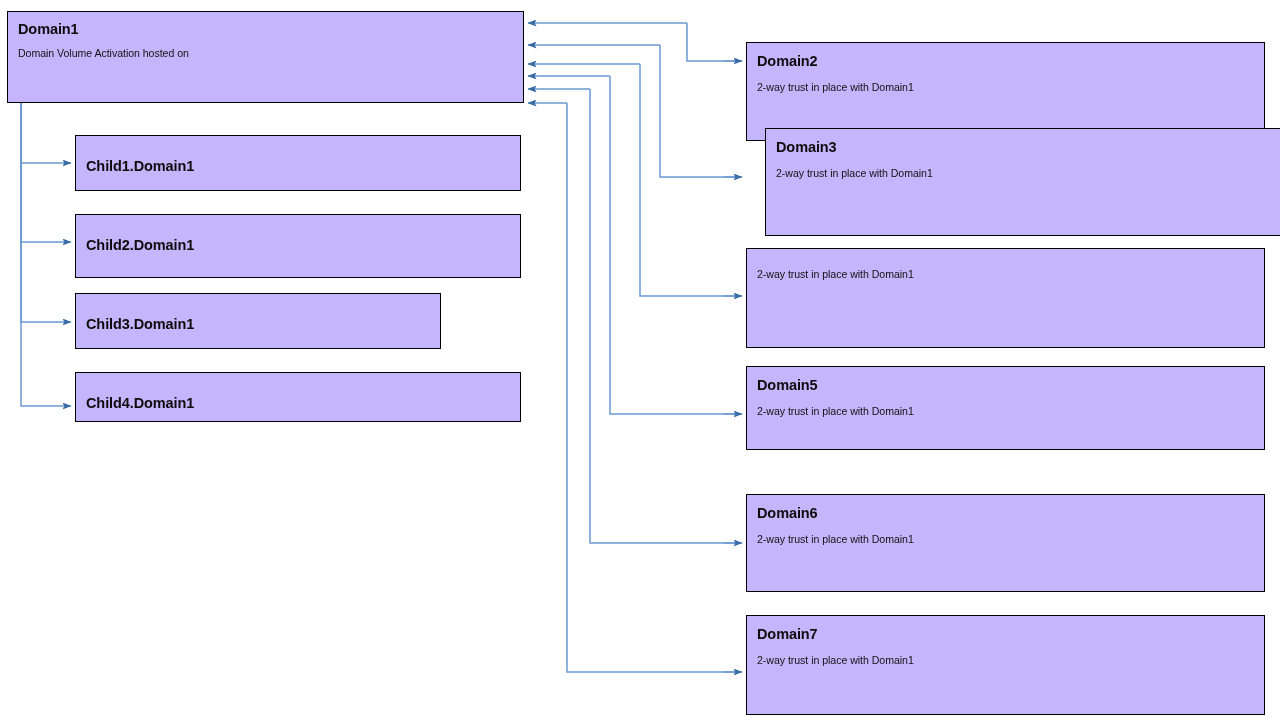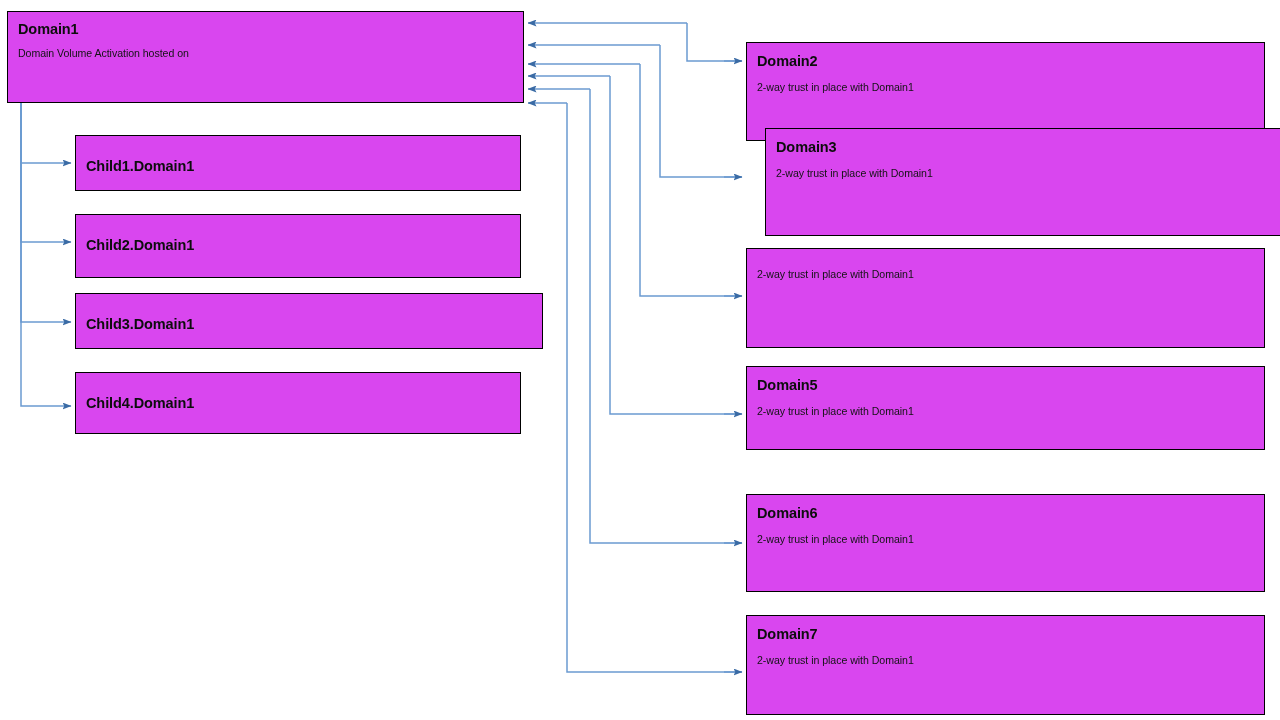--- a/index.html
+++ b/index.html
@@ -24,21 +24,21 @@
     left: 0;
     top: 0;
     width: 1280px;
     height: 720px;
     pointer-events: none;
   }
   .node {
     position: absolute;
     box-sizing: border-box;
     border: 1.4px solid #000000;
-    background: #d946ef;
+    background: #c4b5fd;
     padding: 8px 10px 0 10px;
   }
   .node-title {
     font-weight: bold;
     font-size: 14.5px;
     line-height: 1.25;
     color: #0d0d0d;
     letter-spacing: -0.1px;
     white-space: nowrap;
   }
@@ -104,24 +104,24 @@
     <div class="node-sub">Domain Volume Activation hosted on</div>
   </div>
 
   <div id="node-host">
       <div class="node child" style="left: 75px; top: 135px; width: 446px; height: 56px;">
         <div class="node-title">Child1.Domain1</div>
       </div>
       <div class="node child" style="left: 75px; top: 214px; width: 446px; height: 64px;">
         <div class="node-title">Child2.Domain1</div>
       </div>
-      <div class="node child" style="left: 75px; top: 293px; width: 468px; height: 56px;">
+      <div class="node child" style="left: 75px; top: 293px; width: 366px; height: 56px;">
         <div class="node-title">Child3.Domain1</div>
       </div>
-      <div class="node child" style="left: 75px; top: 372px; width: 446px; height: 62px;">
+      <div class="node child" style="left: 75px; top: 372px; width: 446px; height: 50px;">
         <div class="node-title">Child4.Domain1</div>
       </div>
       <div class="node trust" style="left: 746px; top: 11px; width: 519px; height: 99px; margin-top: 31px;">
         <div class="node-title">Domain2</div>
         <div class="node-sub">2-way trust in place with Domain1</div>
       </div>
       <div class="node trust" style="left: 765px; top: 128px; width: 519px; height: 108px;">
         <div class="node-title">Domain3</div>
         <div class="node-sub">2-way trust in place with Domain1</div>
       </div>

